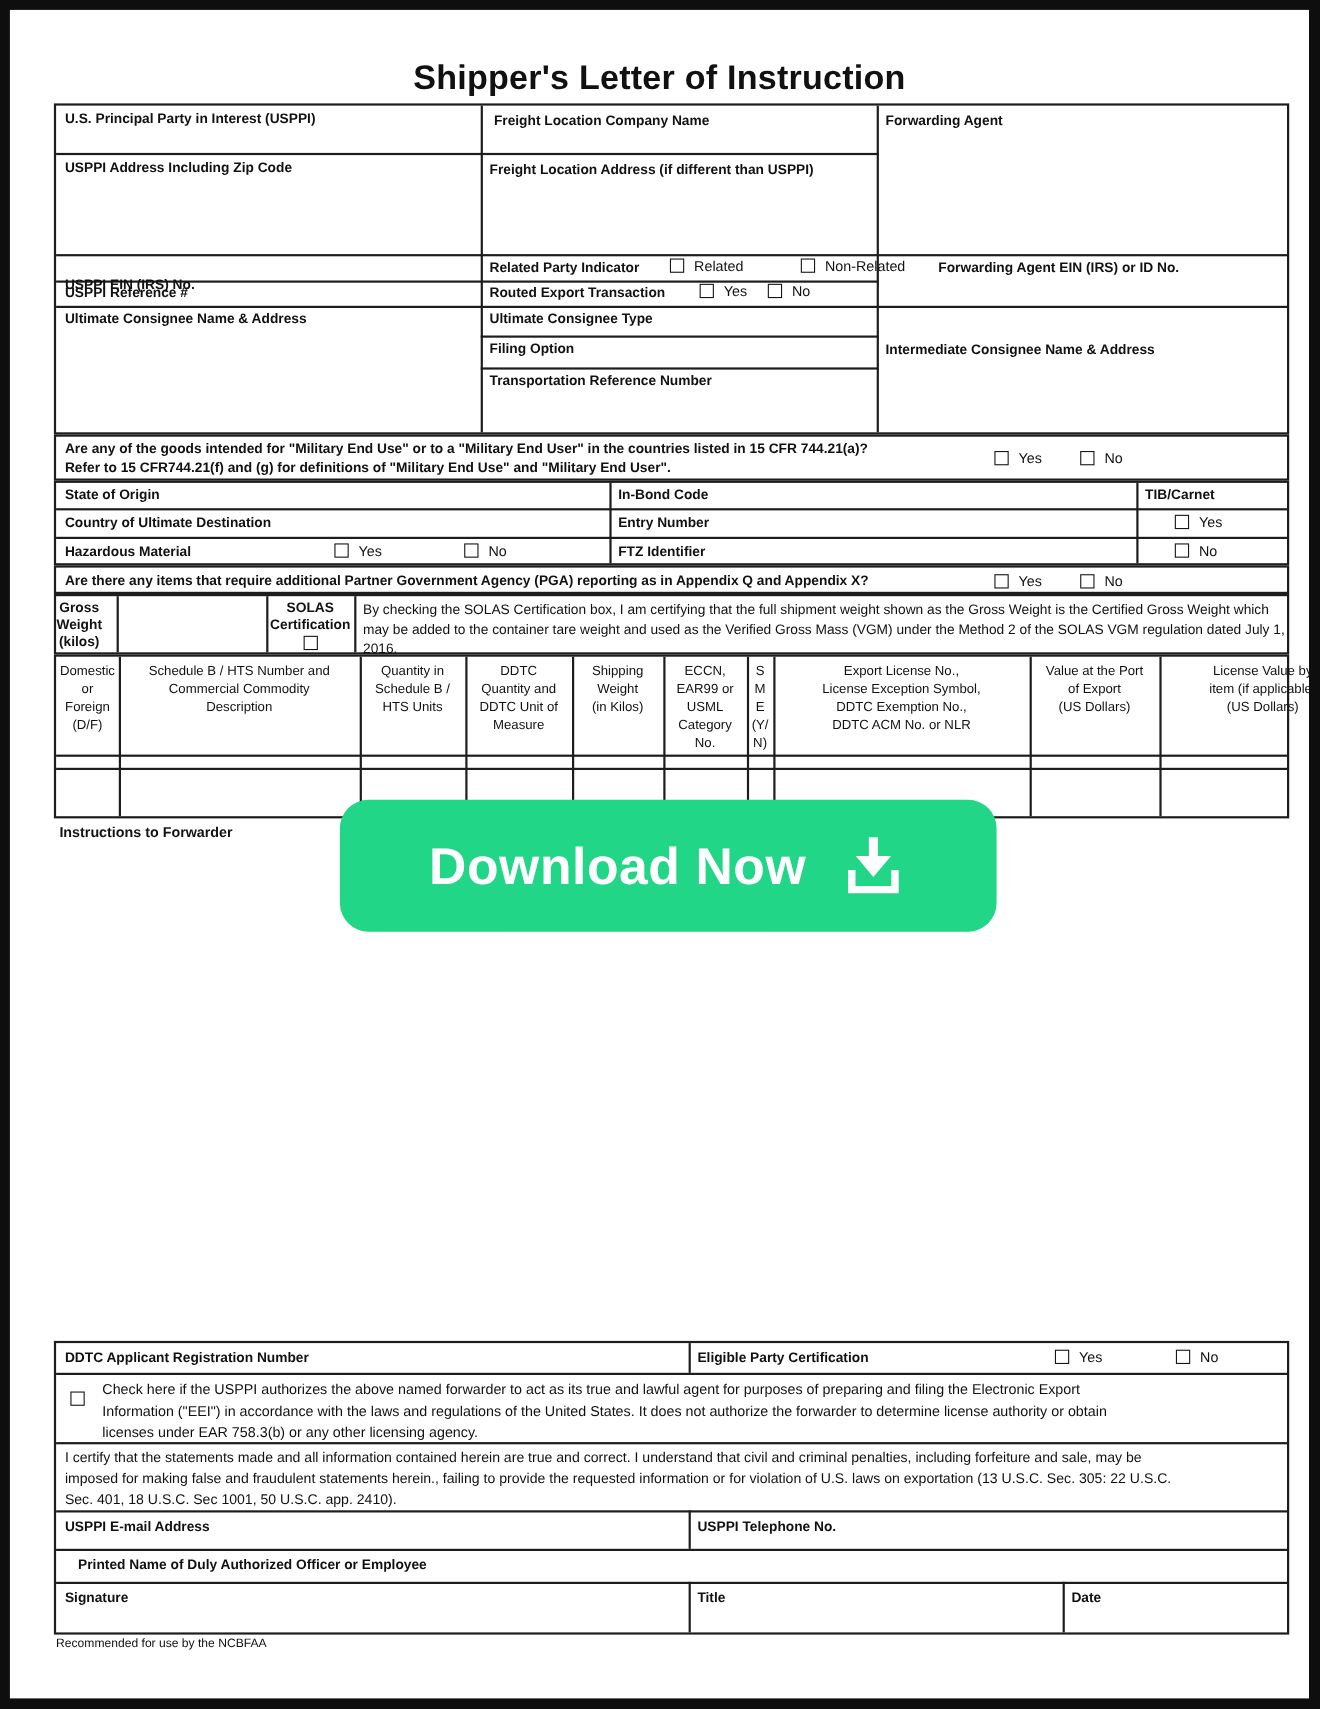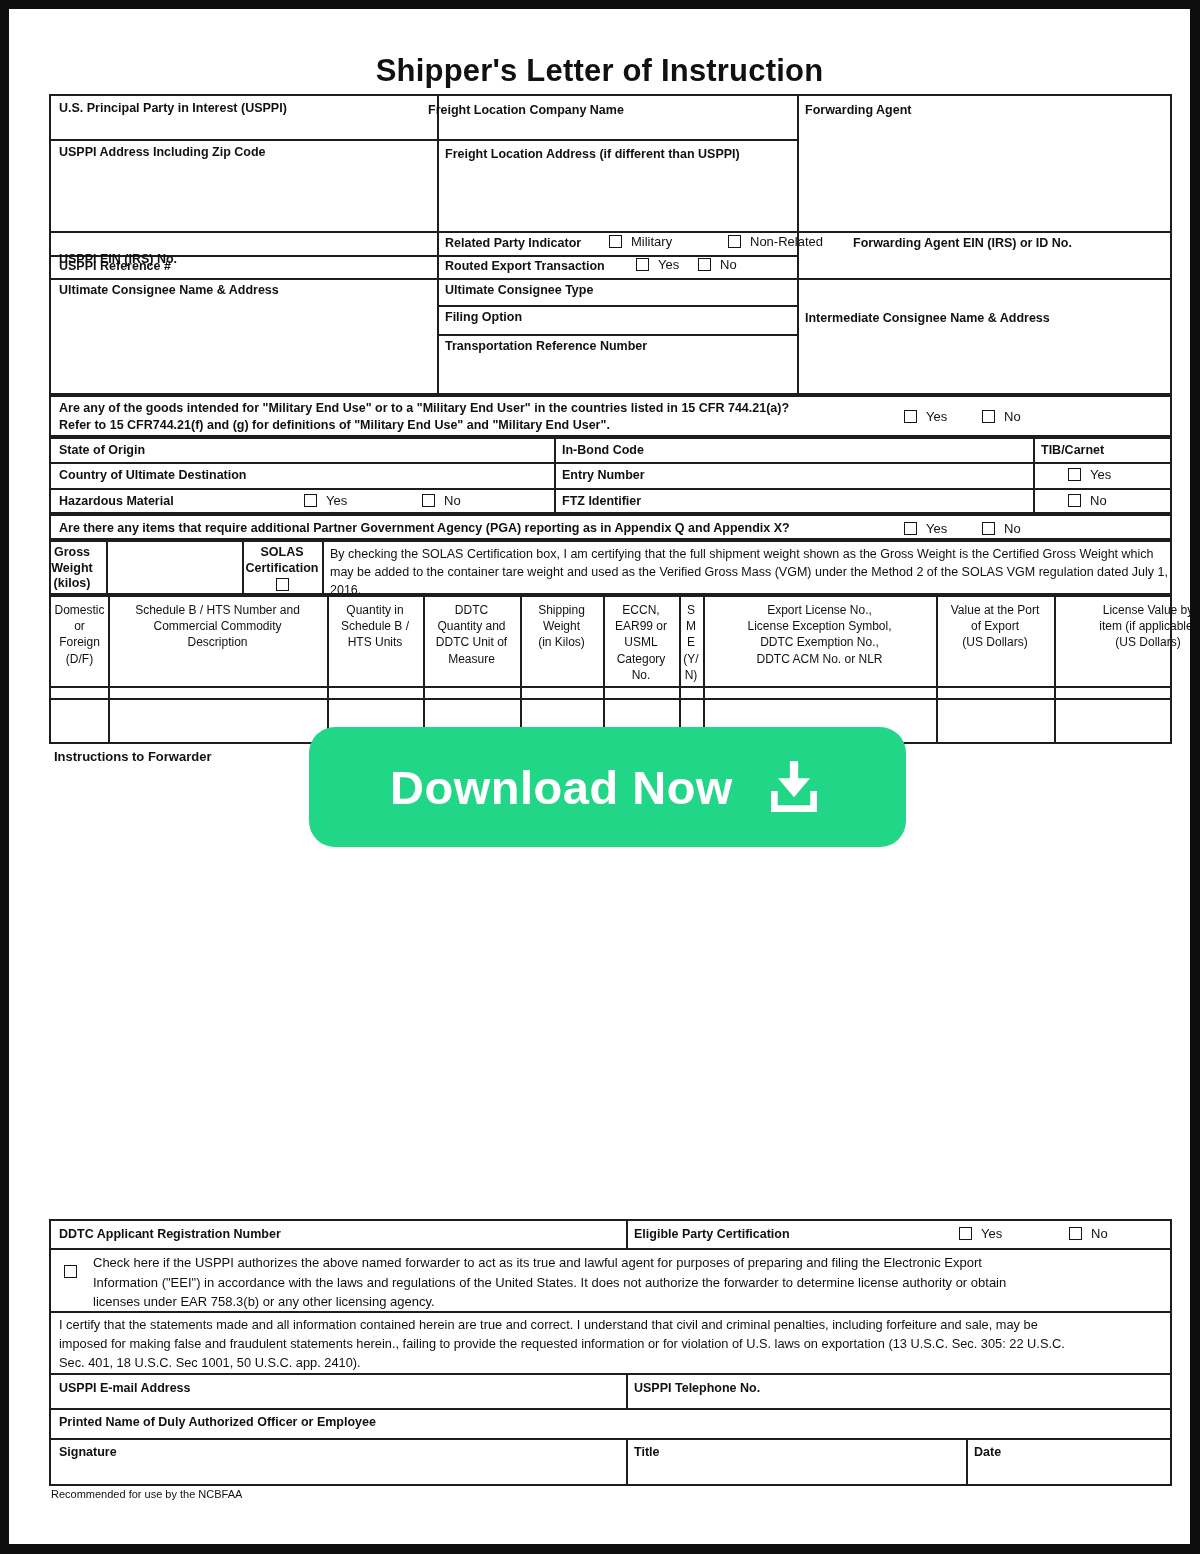--- a/index.html
+++ b/index.html
@@ -40,38 +40,38 @@
       <div class="v" style="left:746px;top:0;height:297px;"></div>
       <div class="h" style="left:386px;top:43px;width:362px;"></div>
       <div class="h" style="left:0;top:43px;width:388px;"></div>
       <div class="h" style="left:0;top:135px;width:1119px;"></div>
       <div class="h" style="left:0;top:159px;width:748px;"></div>
       <div class="h" style="left:0;top:182px;width:1119px;"></div>
       <div class="h" style="left:386px;top:209px;width:362px;"></div>
       <div class="h" style="left:386px;top:238px;width:362px;"></div>
 
       <div class="lb" style="left:8px;top:5px;">U.S. Principal Party in Interest (USPPI)</div>
-      <div class="lb" style="left:377px;top:7px;">Freight Location Company Name</div>
+      <div class="lb" style="left:398px;top:7px;">Freight Location Company Name</div>
       <div class="lb" style="left:754px;top:7px;">Forwarding Agent</div>
       <div class="lb" style="left:8px;top:49px;">USPPI Address Including Zip Code</div>
       <div class="lb" style="left:394px;top:51px;">Freight Location Address (if different than USPPI)</div>
       <div class="lb" style="left:8px;top:156px;text-align:right;">USPPI EIN (IRS) No.</div>
       <div class="lb" style="left:394px;top:140px;">Related Party Indicator</div>
       <div class="lb" style="left:782px;top:140px;padding-left:20px;">Forwarding Agent EIN (IRS) or ID No.</div>
       <div class="lb" style="left:8px;top:163px;">USPPI Reference #</div>
       <div class="lb" style="left:394px;top:163px;">Routed Export Transaction</div>
       <div class="lb" style="left:8px;top:187px;">Ultimate Consignee Name &amp; Address</div>
       <div class="lb" style="left:394px;top:187px;">Ultimate Consignee Type</div>
       <div class="lb" style="left:754px;top:187px;margin-top:28px;">Intermediate Consignee Name &amp; Address</div>
       <div class="lb" style="left:394px;top:214px;">Filing Option</div>
       <div class="lb" style="left:394px;top:243px;">Transportation Reference Number</div>
 
       <div class="cbg" style="left:558px;top:138px;">
         <span class="cb"></span>
-        <span>Military</span>
+        <span>Related</span>
       </div>
       <div class="cbg" style="left:646px;top:138px;margin-left:31px;">
         <span class="cb"></span>
         <span>Non-Related</span>
       </div>
       <div class="cbg" style="left:585px;top:161px;">
         <span class="cb"></span>
         <span>Yes</span>
       </div>
       <div class="cbg" style="left:647px;top:161px;">
@@ -237,21 +237,21 @@
         <span>No</span>
       </div>
 
       <span class="cb abs" style="left:13px;top:44px;"></span>
       <div class="para" style="left:42px;top:32px;width:940px;">Check here if the USPPI authorizes the above named forwarder to act as its true and lawful agent for purposes of preparing and filing the Electronic Export Information ("EEI") in accordance with the laws and regulations of the United States. It does not authorize the forwarder to determine license authority or obtain licenses under EAR 758.3(b) or any other licensing agency.</div>
 
       <div class="para" style="left:8px;top:95px;width:1030px;font-size:12.8px;line-height:1.48;">I certify that the statements made and all information contained herein are true and correct.  I understand that civil and criminal penalties, including forfeiture and sale, may be imposed for making false and fraudulent statements herein., failing to provide the requested information or for violation of U.S. laws on exportation (13 U.S.C. Sec. 305: 22 U.S.C. Sec. 401, 18 U.S.C. Sec 1001, 50 U.S.C. app. 2410).</div>
 
       <div class="lb" style="left:8px;top:160px;">USPPI E-mail Address</div>
       <div class="lb" style="left:583px;top:160px;">USPPI Telephone No.</div>
-      <div class="lb" style="left:8px;top:194px;">Printed Name of Duly Authorized Officer or Employee</div>
+      <div class="lb" style="left:20px;top:194px;">Printed Name of Duly Authorized Officer or Employee</div>
       <div class="lb" style="left:8px;top:224px;">Signature</div>
       <div class="lb" style="left:583px;top:224px;">Title</div>
       <div class="lb" style="left:923px;top:224px;">Date</div>
     </div>
 
     <div id="footer-note">Recommended for use by the NCBFAA</div>
 
   </div>
 </div>
 

